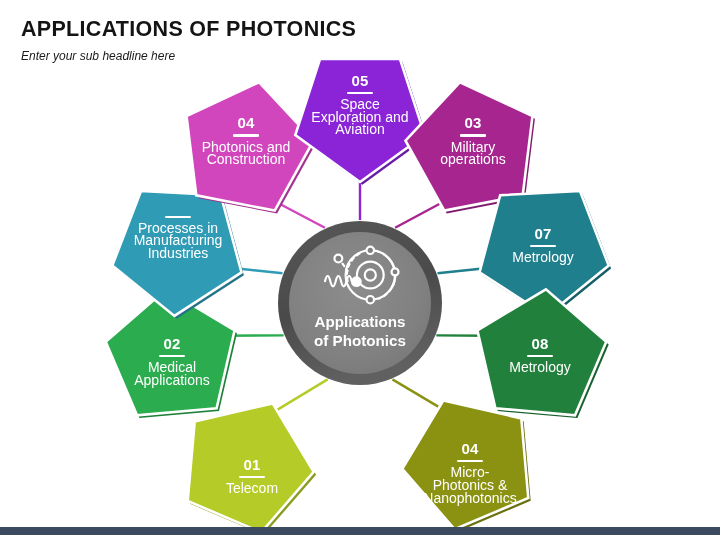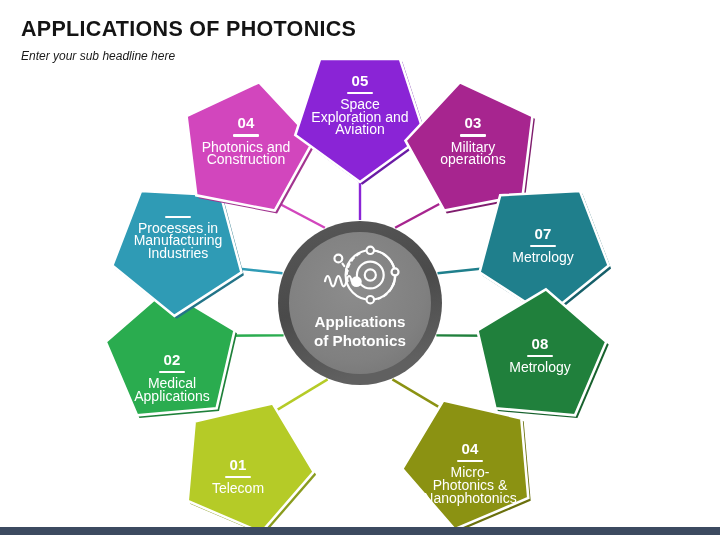--- a/index.html
+++ b/index.html
@@ -178,28 +178,28 @@
       </g>
     </g>
   </svg>
 
   <div id="center-text">
     <div>Applications</div>
     <div>of Photonics</div>
   </div>
 
   <div id="labels">
-      <div class="node-label" style="width: 124px; left: 176px; top: 455.905px;">
+      <div class="node-label" style="width: 124px; left: 190px; top: 455.905px;">
         <div class="node-num">01</div>
         <div class="node-rule"></div>
         <div class="node-text">
           <div>Telecom</div>
         </div>
       </div>
-      <div class="node-label" style="width: 124px; left: 110px; top: 335.307px; margin-top: 16px;">
+      <div class="node-label" style="width: 124px; left: 110px; top: 335.307px;">
         <div class="node-num">02</div>
         <div class="node-rule"></div>
         <div class="node-text">
           <div>Medical</div>
           <div>Applications</div>
         </div>
       </div>
       <div class="node-label" style="width: 124px; left: 116px; top: 212.516px;">
         <div class="node-rule"></div>
         <div class="node-text">

